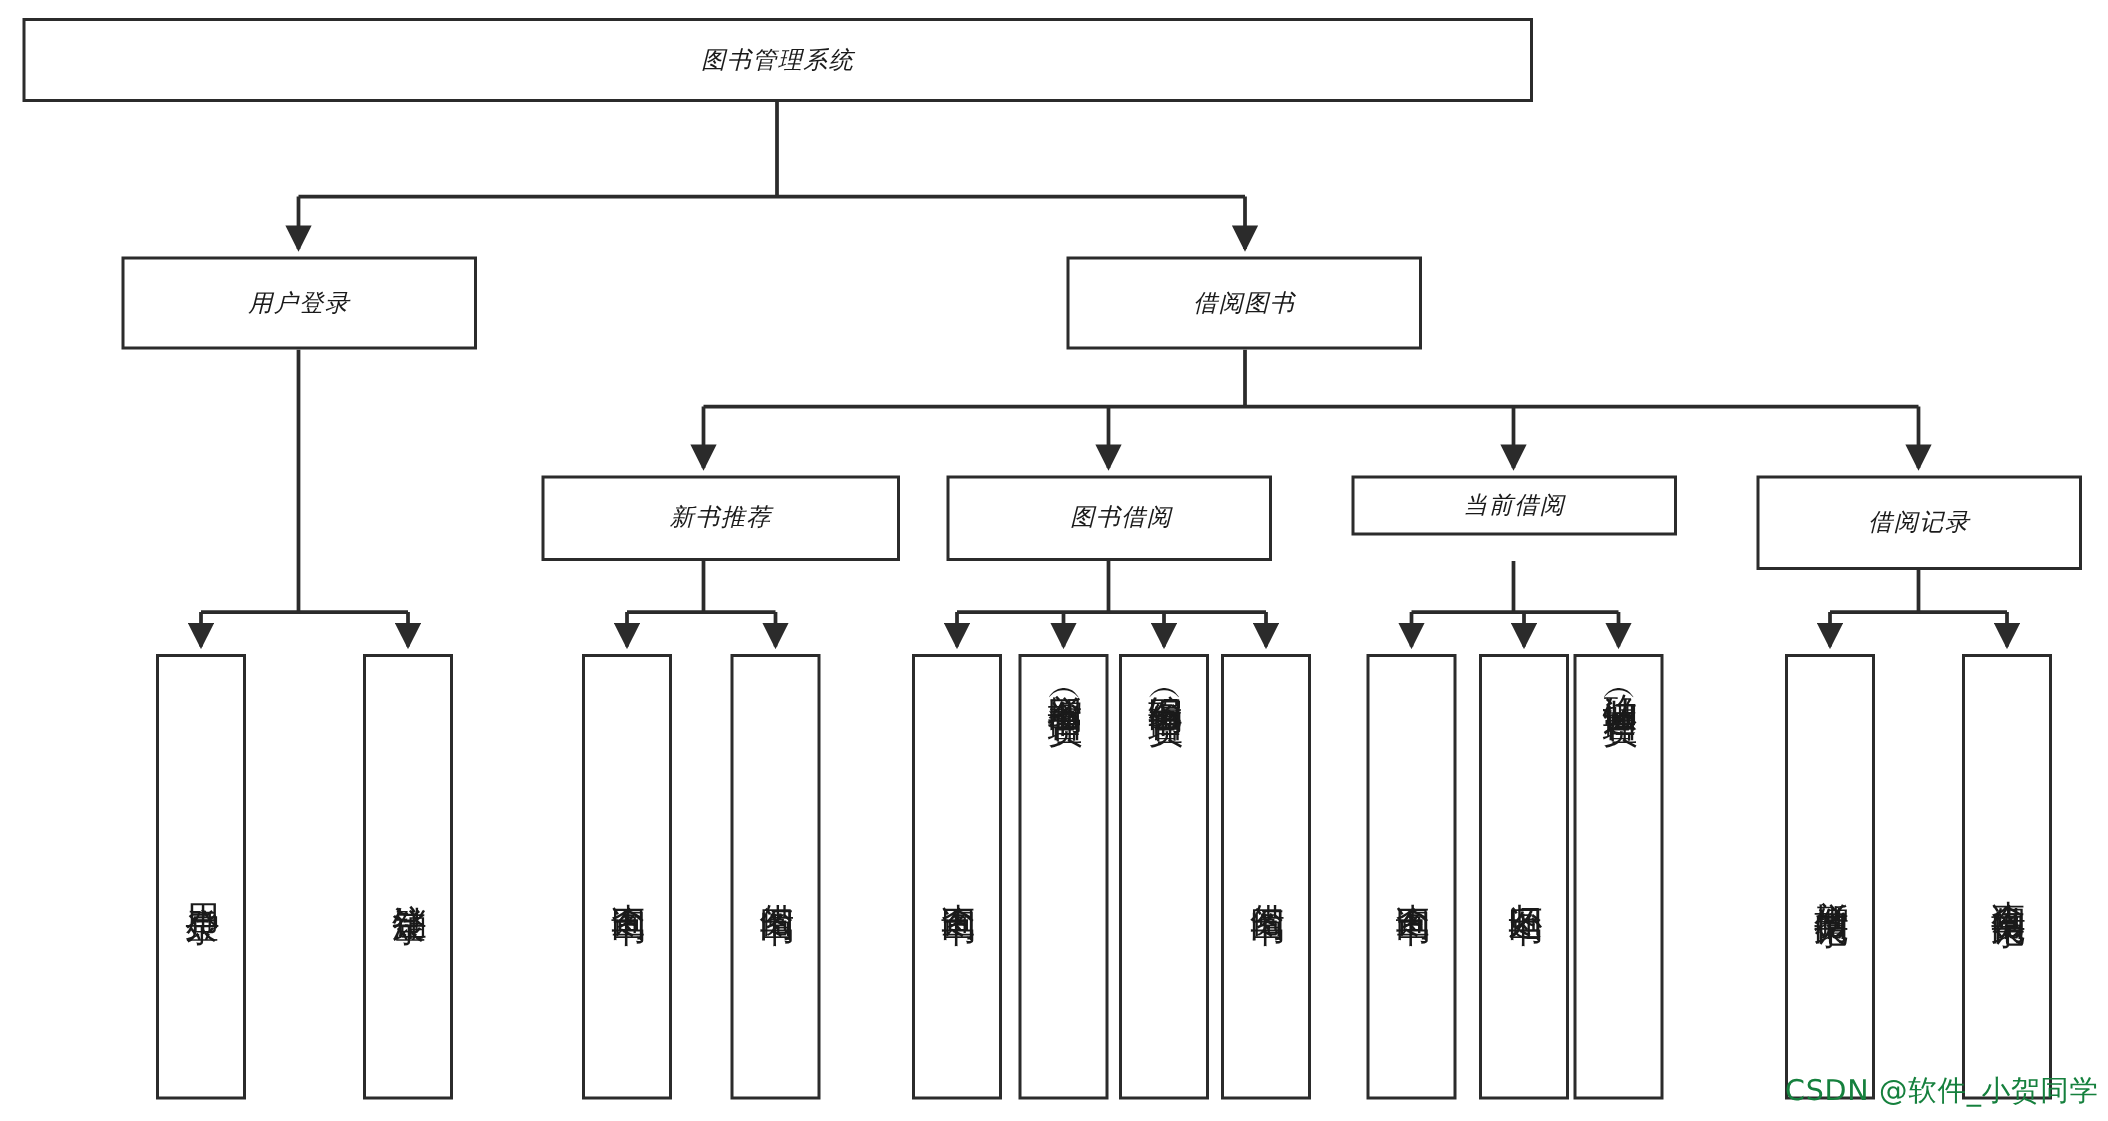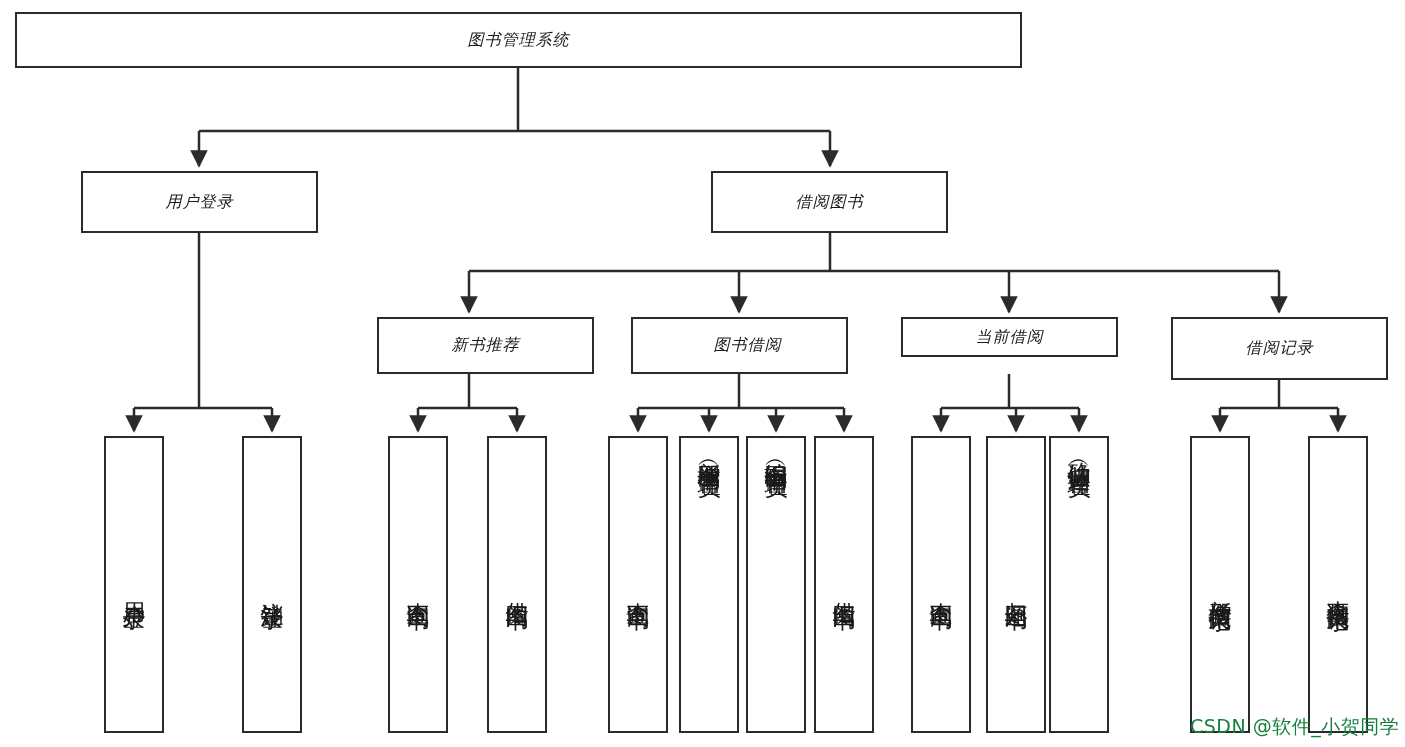--- a/index.html
+++ b/index.html
@@ -121,21 +121,21 @@
     <span>图书管理系统</span>
   </div>
 
   <div class="node horiz" style="left:81px; top:171px; width:237px; height:62px;">
     <span>用户登录</span>
   </div>
   <div class="node horiz" style="left:711px; top:171px; width:237px; height:62px;">
     <span>借阅图书</span>
   </div>
 
-  <div class="node horiz" style="left:361px; top:317px; width:217px; height:57px;margin-left:16px;">
+  <div class="node horiz" style="left:361px; top:317px; width:239px; height:57px;">
     <span>新书推荐</span>
   </div>
   <div class="node horiz" style="left:631px; top:317px; width:217px; height:57px;padding-left:16px;">
     <span>图书借阅</span>
   </div>
   <div class="node horiz" style="left:901px; top:317px; width:217px; height:40px;">
     <span>当前借阅</span>
   </div>
   <div class="node horiz" style="left:1171px; top:317px; width:217px; height:63px;">
     <span>借阅记录</span>

